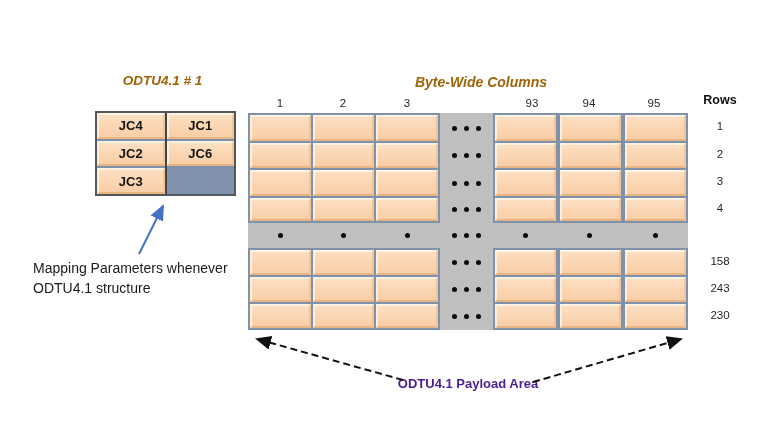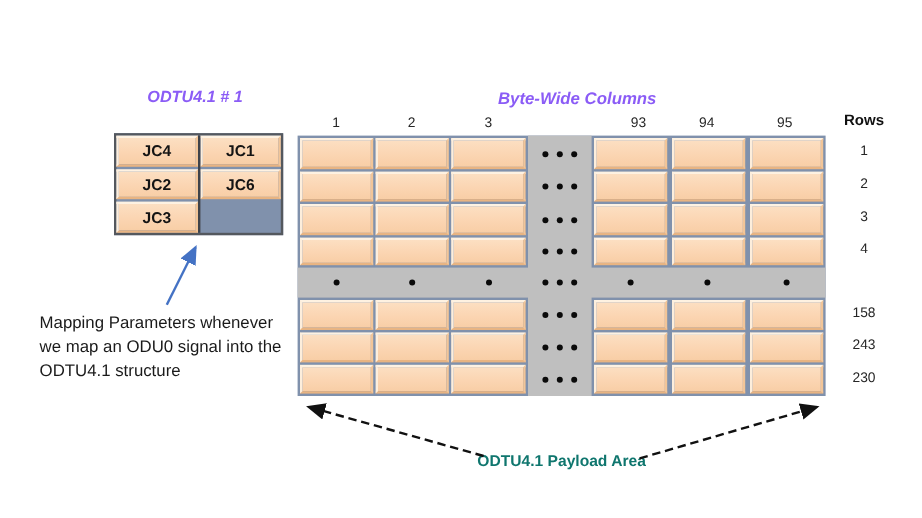--- a/index.html
+++ b/index.html
@@ -4,21 +4,21 @@
 <style>
   html,body{margin:0;padding:0;}
   body{
     width:768px;height:432px;background:#ffffff;overflow:hidden;
     font-family:"Liberation Sans", sans-serif;
   }
   .stage{position:relative;width:768px;height:432px;}
 
   
   .purple-title{
-    position:absolute;color:#8b5cf6;font-weight:bold;font-style:italic;
+    position:absolute;color:#a16207;font-weight:bold;font-style:italic;
     font-size:13.5px;line-height:17px;text-align:center;
   }
   #overhead-title{left:85px;top:72px;width:155px;}
   #bytewide-title{left:391px;top:74px;width:180px;font-size:14px;}
 
   
   .cell{
     position:absolute;box-sizing:border-box;
     background:linear-gradient(180deg,#FCDFC2 0%,#FBD5B2 55%,#F8CEA6 100%);
     border-top:2px solid #FEF2E2;
@@ -73,21 +73,21 @@
 
   
   #annotation-text{
     position:absolute;left:33px;top:258px;width:235px;
     font-size:14px;line-height:20px;color:#1a1a1a;
   }
 
   
   #payload-label{
     position:absolute;left:382px;top:376px;width:172px;text-align:center;
-    font-weight:bold;font-size:13px;color:#0f766e;
+    font-weight:bold;font-size:13px;color:#4c1d95;
   }
 
   
   #arrow-layer{position:absolute;left:0;top:0;width:768px;height:432px;pointer-events:none;}
 </style>
 </head>
 <body>
 
 <div class="stage">
 
@@ -200,21 +200,20 @@
       <div class="dot" style="left: 29.5px; top: 119.5px;"></div>
       <div class="dot" style="left: 92.5px; top: 119.5px;"></div>
       <div class="dot" style="left: 156.5px; top: 119.5px;"></div>
       <div class="dot" style="left: 274.5px; top: 119.5px;"></div>
       <div class="dot" style="left: 338.5px; top: 119.5px;"></div>
       <div class="dot" style="left: 404.5px; top: 119.5px;"></div>
     </div>
 
   <div id="annotation-text">
       <div>Mapping Parameters whenever</div>
-      <div>we map an ODU0 signal into the</div>
       <div>ODTU4.1 structure</div>
     </div>
 
   <div id="payload-label">ODTU4.1 Payload Area</div>
 
   <svg id="arrow-layer" viewBox="0 0 768 432">
     <defs>
       <marker id="head-blue" markerWidth="9" markerHeight="8" refX="7" refY="3.5" orient="auto">
         <path d="M0,0 L8,3.5 L0,7 z" fill="#4472C4"></path>
       </marker>

